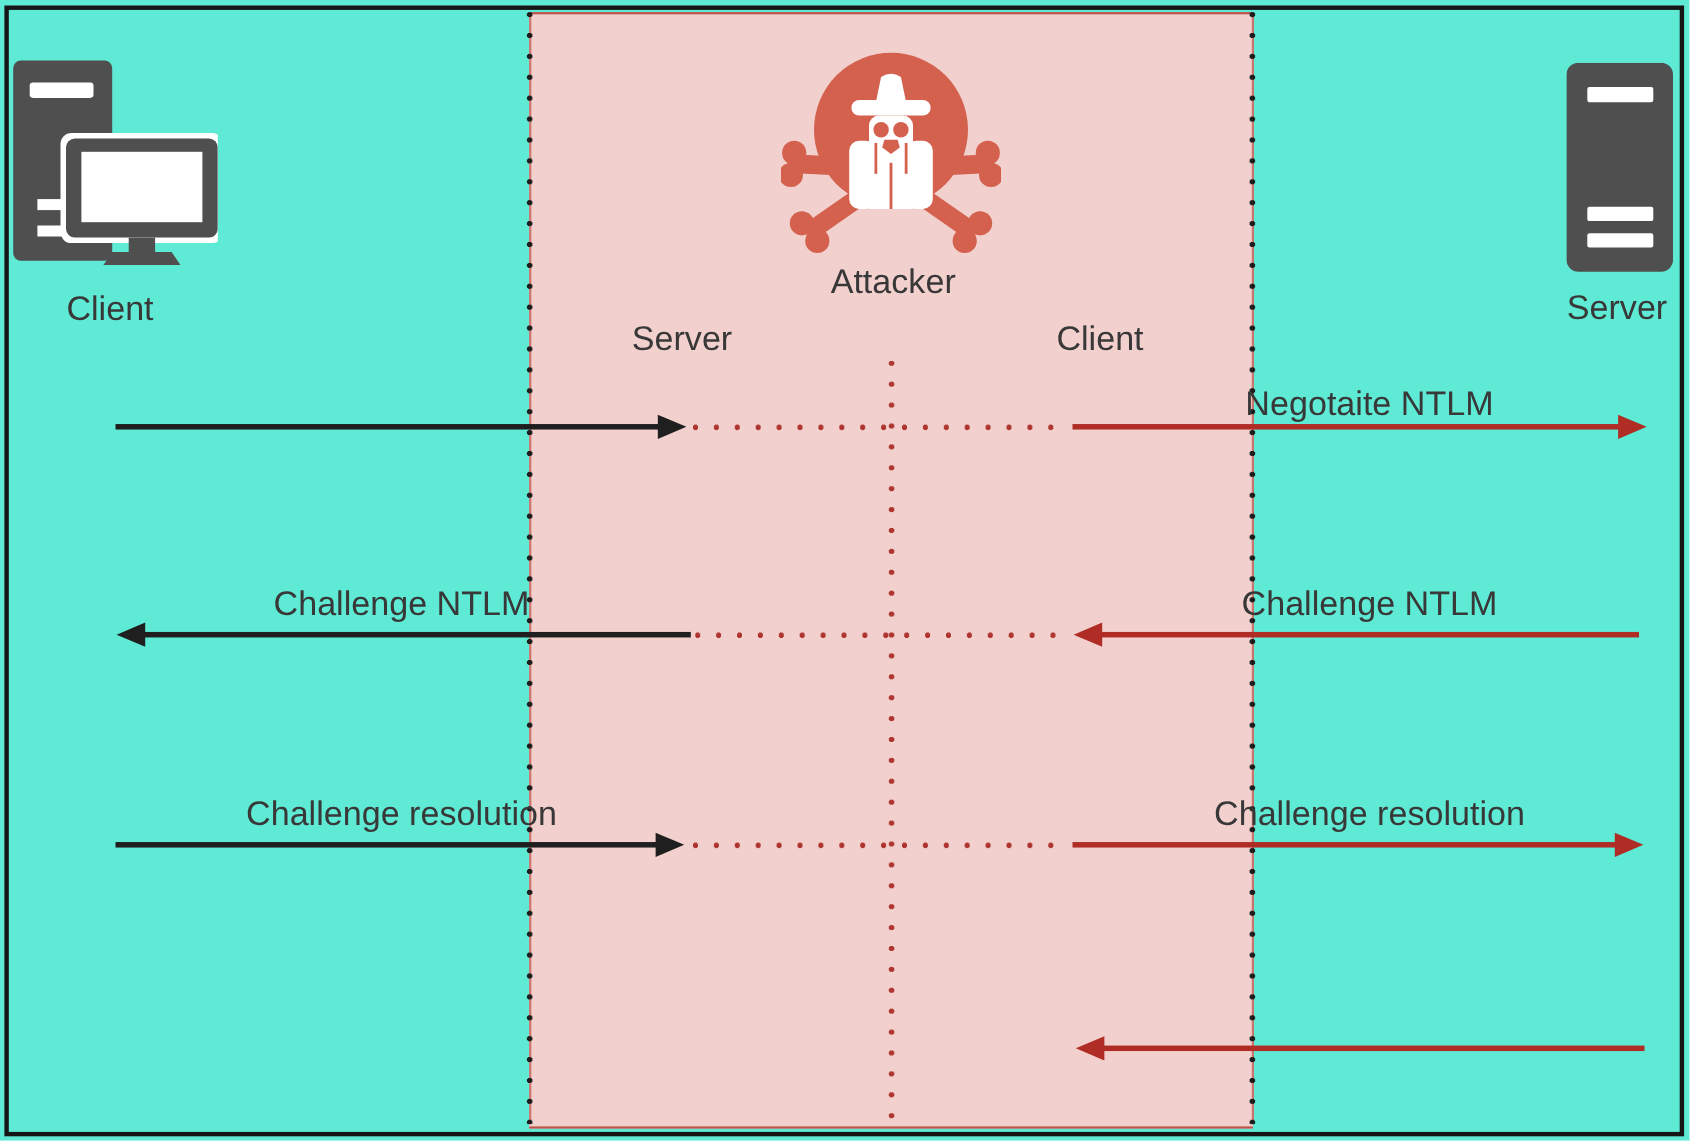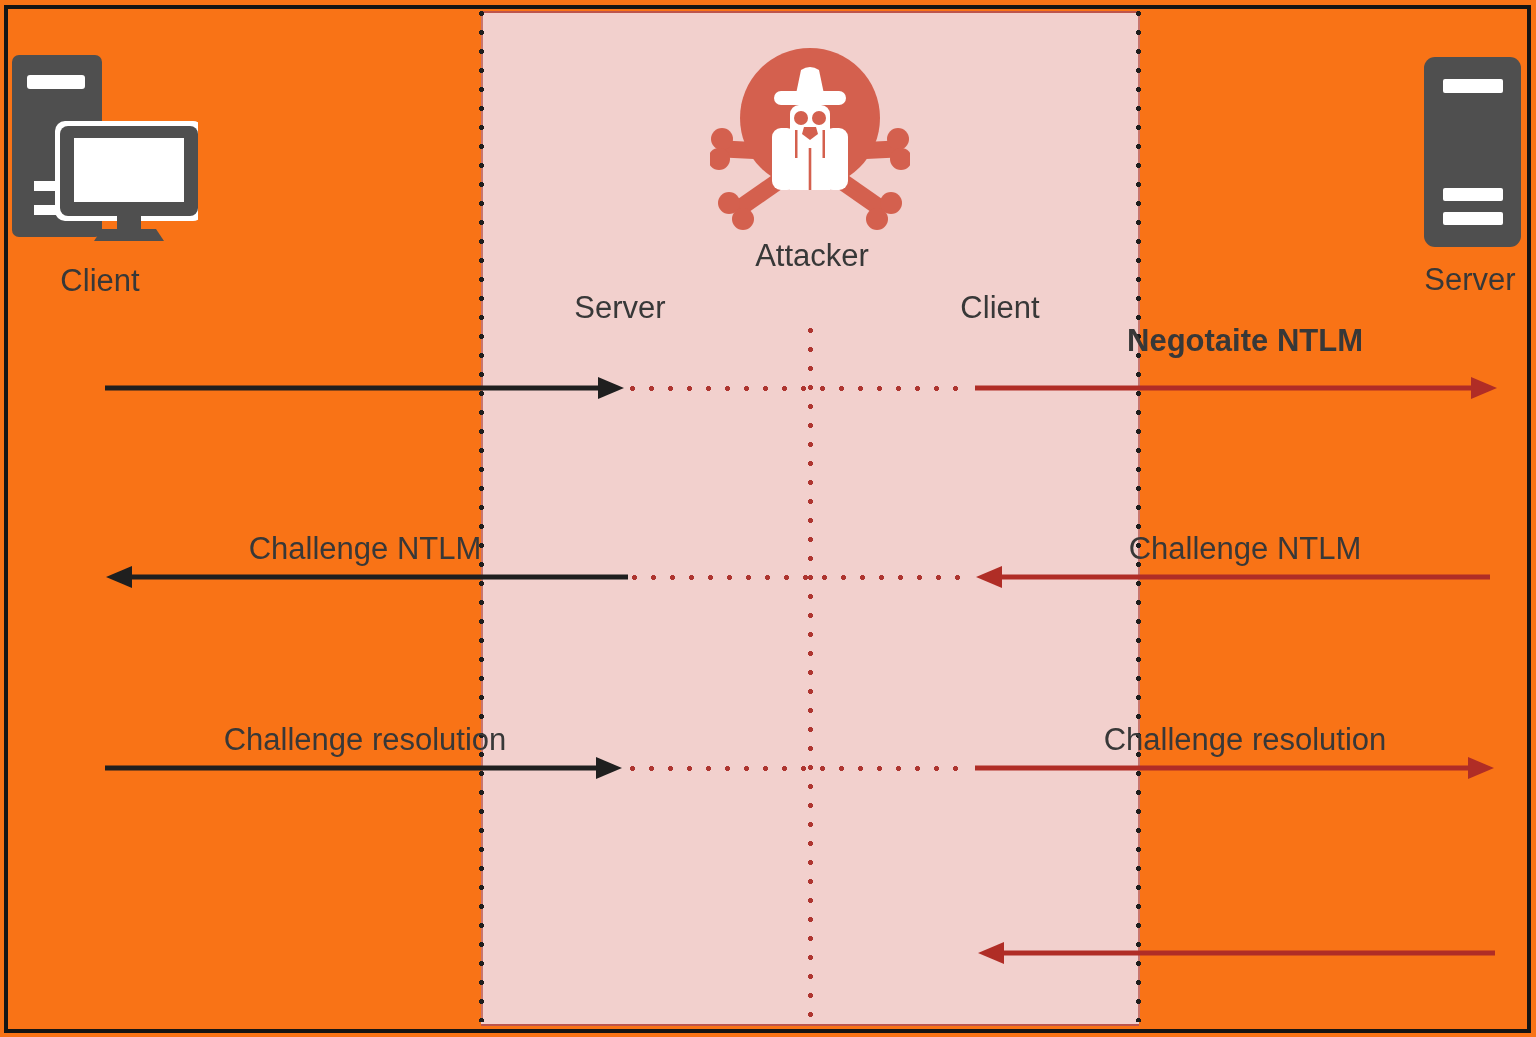--- a/index.html
+++ b/index.html
@@ -1,18 +1,18 @@
 <!DOCTYPE html>
 <html><head>
 <meta charset="utf-8">
 <style>
   html,body { margin:0; padding:0; background:#ffffff; }
   .canvas {
     position:relative; width:1536px; height:1037px; overflow:hidden;
-    background:#f97316;
+    background:#5eead4;
     font-family:"Liberation Sans", sans-serif;
     color:#383838;
   }
   .frame {
     position:absolute; left:4px; top:5px; right:5px; bottom:4px;
     border:4px solid #151515; pointer-events:none;
   }
   
   .attack-zone {
     position:absolute; left:481px; top:11px; width:658px; height:1011px;
@@ -135,21 +135,21 @@
     <rect x="19" y="131" width="60" height="13" rx="2" fill="#ffffff"></rect>
     <rect x="19" y="155" width="60" height="13" rx="2" fill="#ffffff"></rect>
   </svg>
   <div class="lbl" style="left:1400px; top:262px; width:140px;">Server</div>
 
   <div class="arrow black dir-right" style="left:105px; top:377px; width:517px;">
     <div class="line"></div>
     <div class="head"></div>
   </div>
   <div class="relay-dots" style="left:630px; top:386px; width:340px;"></div>
-  <div class="lbl" style="left:1000px; top:323px; width:490px;font-weight:bold;">Negotaite NTLM</div>
+  <div class="lbl" style="left:1000px; top:349px; width:490px;">Negotaite NTLM</div>
   <div class="arrow red dir-right" style="left:975px; top:377px; width:520px;">
     <div class="line"></div>
     <div class="head"></div>
   </div>
 
   <div class="lbl" style="left:105px; top:531px; width:520px;">Challenge NTLM</div>
   <div class="arrow black dir-left" style="left:108px; top:566px; width:520px;">
     <div class="line"></div>
     <div class="head"></div>
   </div>

